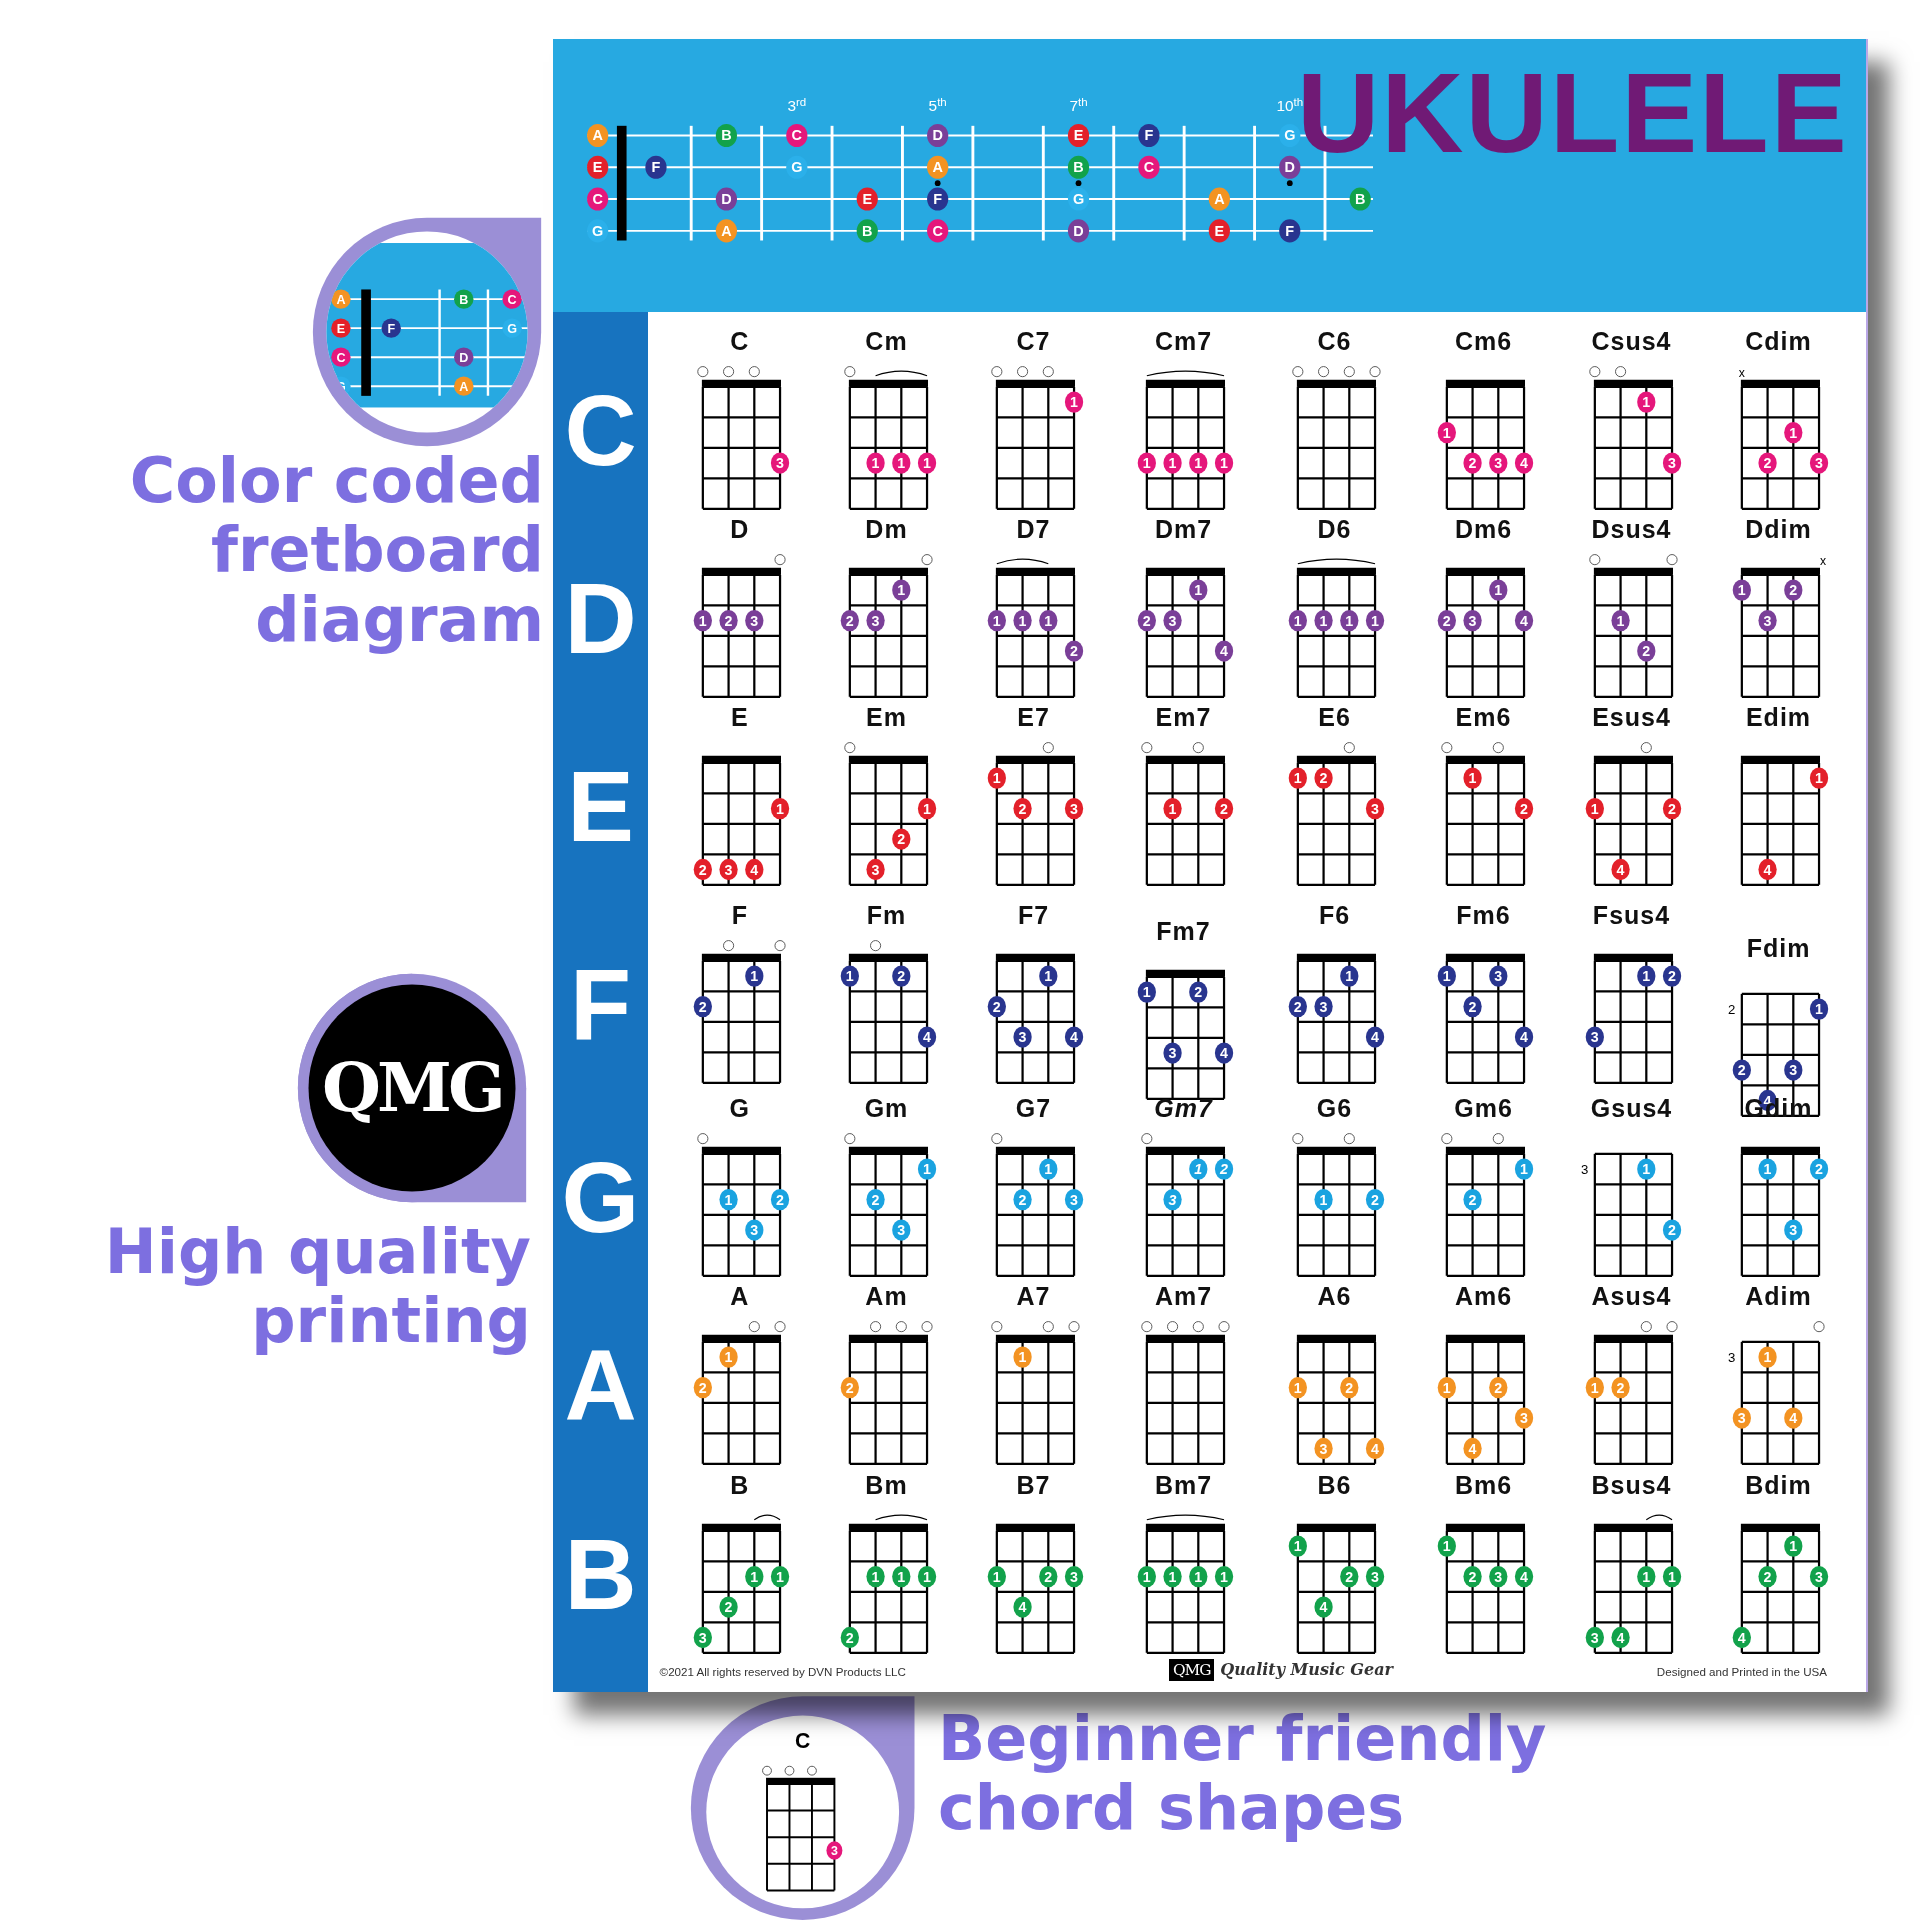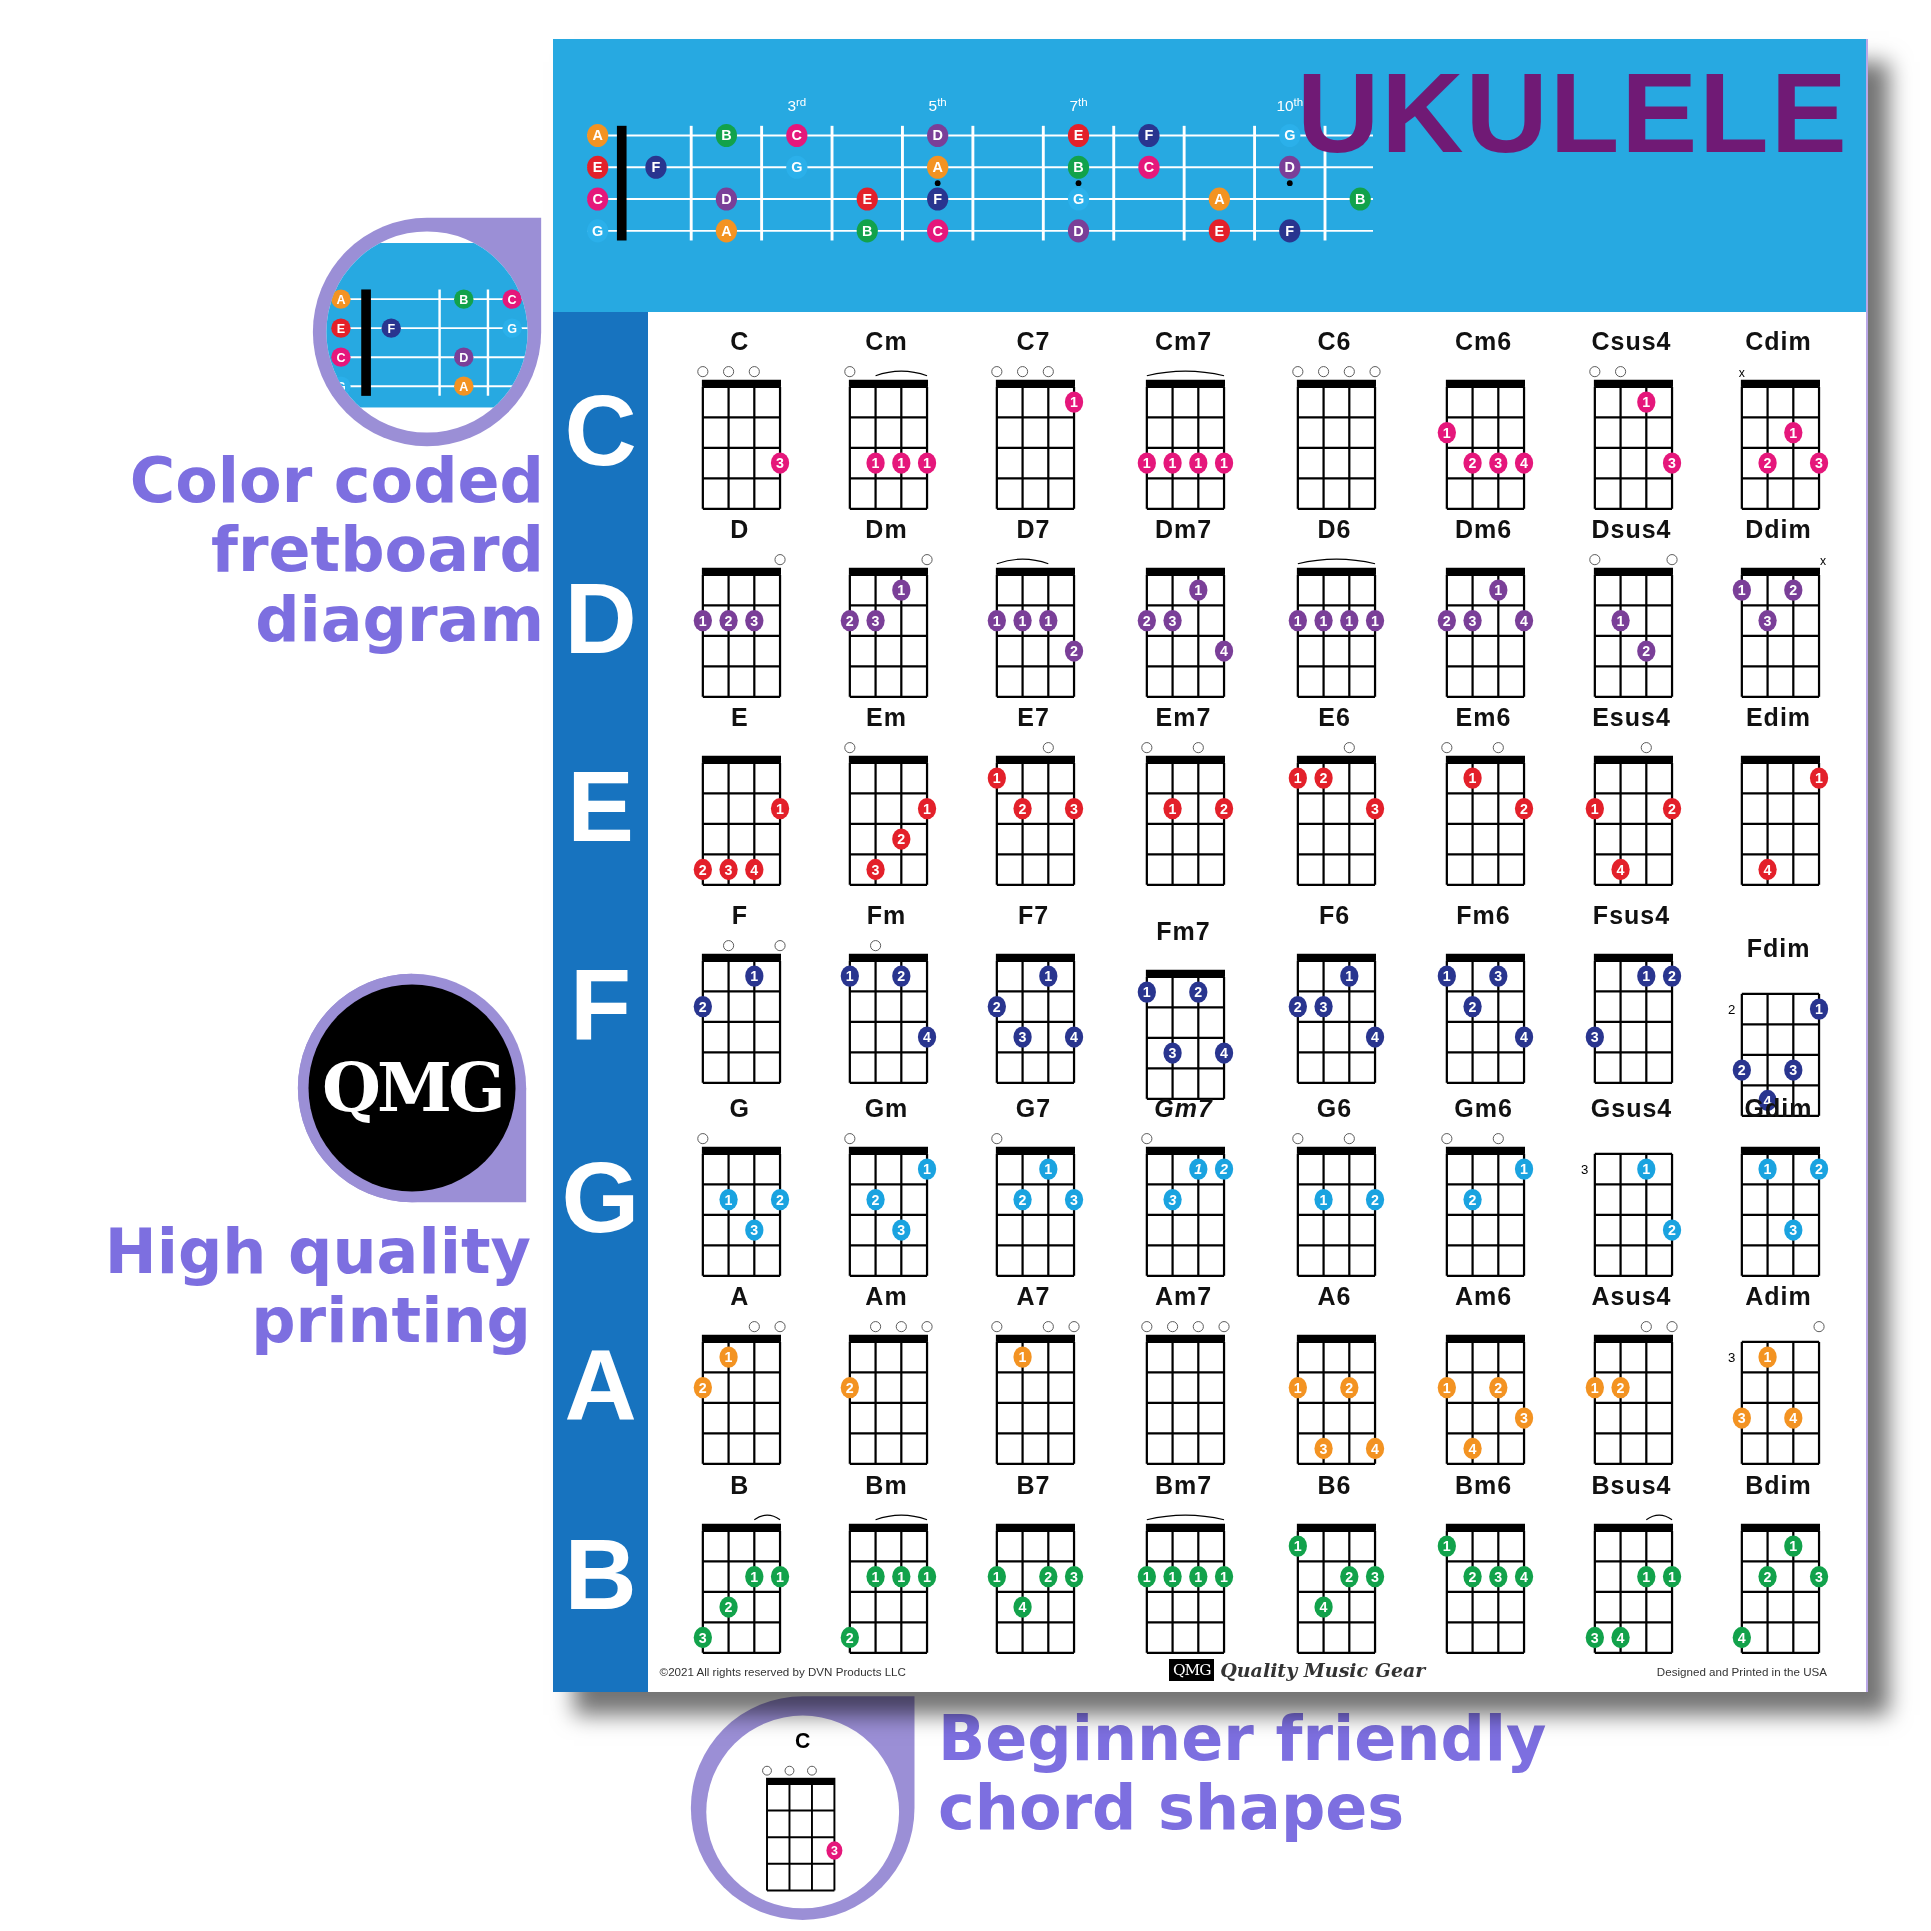--- a/index.html
+++ b/index.html
@@ -13,21 +13,21 @@
   .row-letter{position:absolute;left:0;width:95px;text-align:center;color:#fff;font-weight:bold;font-size:100px;line-height:1;}
   .grid{position:absolute;left:95px;top:273px;width:1218px;height:1380px;}
   .chord{position:absolute;width:145px;height:183px;}
   .chord-name{position:absolute;left:0;top:0;width:145px;text-align:center;font-size:25px;font-weight:bold;color:#111;letter-spacing:1px;}
   .board{position:absolute;}
   .footer{position:absolute;left:95px;bottom:0;width:1218px;height:39px;font-size:11.6px;color:#333;}
   .footer .left{position:absolute;left:11.6px;top:11.6px;}
   .footer .right{position:absolute;right:39px;top:11.6px;}
   .footer .center{position:absolute;left:521px;top:5.8px;display:flex;align-items:center;gap:5.8px;}
   .qmg-small{background:#000;color:#fff;font-family:"DejaVu Serif",serif;font-size:15.4px;padding:1.9px 3.9px;letter-spacing:-1px;}
-  .brand-script{font-family:"DejaVu Serif",serif;font-style:italic;font-weight:bold;font-size:19px;}
+  .brand-script{font-family:"DejaVu Serif",serif;font-style:italic;font-weight:bold;font-size:16px;}
   .callout-text{position:absolute;color:#7d6fe0;font-weight:bold;font-family:"DejaVu Sans",sans-serif;line-height:1.12;}
 </style>
 </head>
 <body>
 
 <div>
   <svg style="position:absolute;left:309px;top:214px" width="237" height="237" viewBox="0 0 245 245">
     <path d="M122 4 A118 118 0 1 0 240 122 L240 4 Z" fill="#9b8fd6"></path>
     <circle cx="122" cy="122" r="104" fill="#fff"></circle>
     <clipPath id="cc1">

